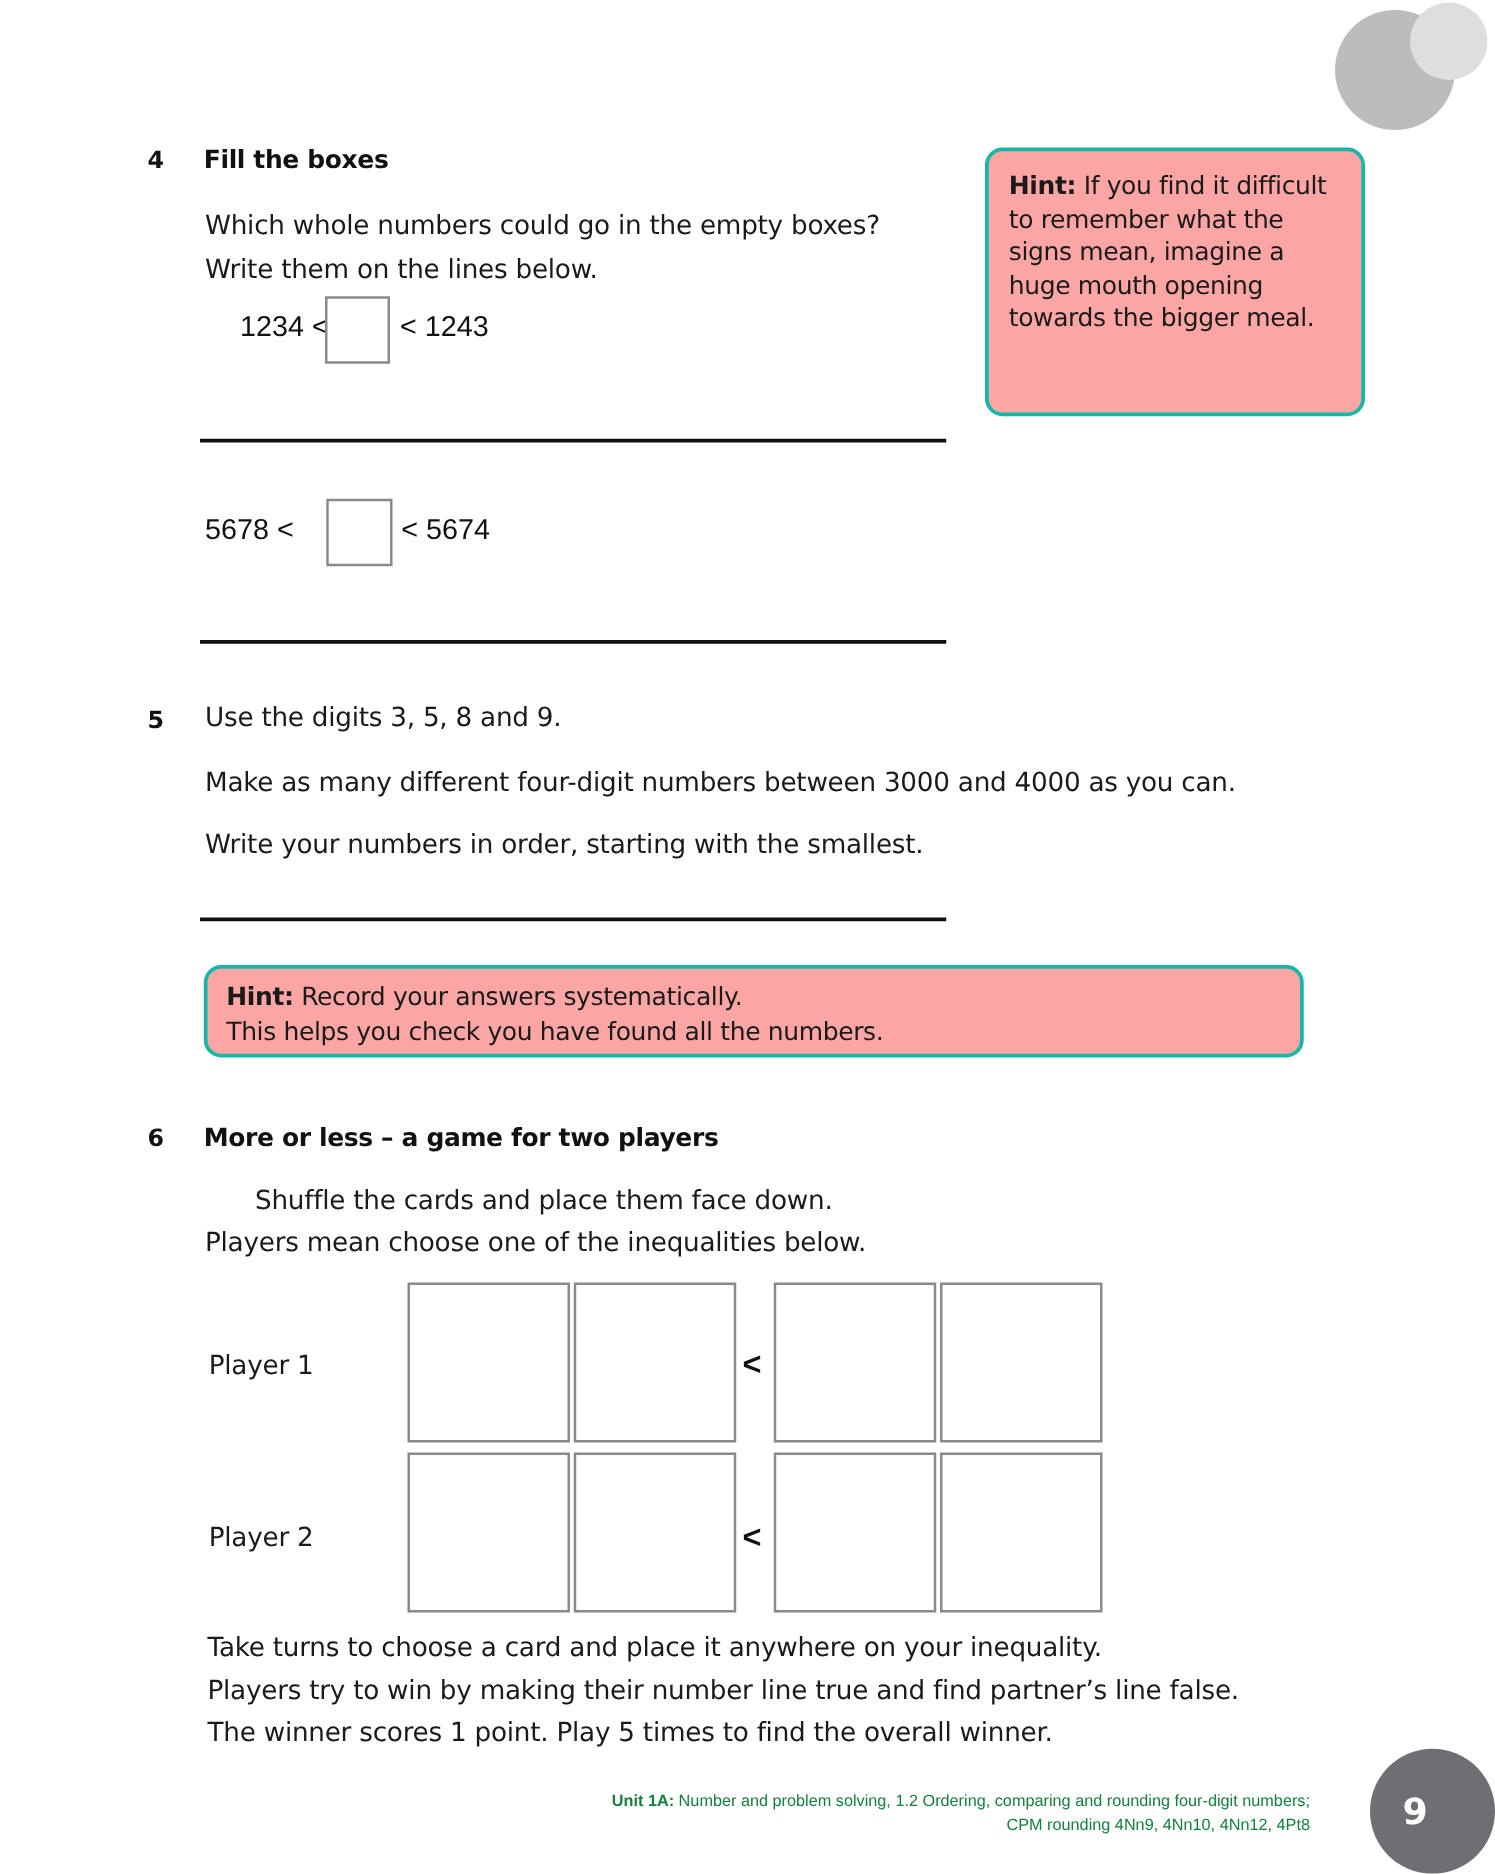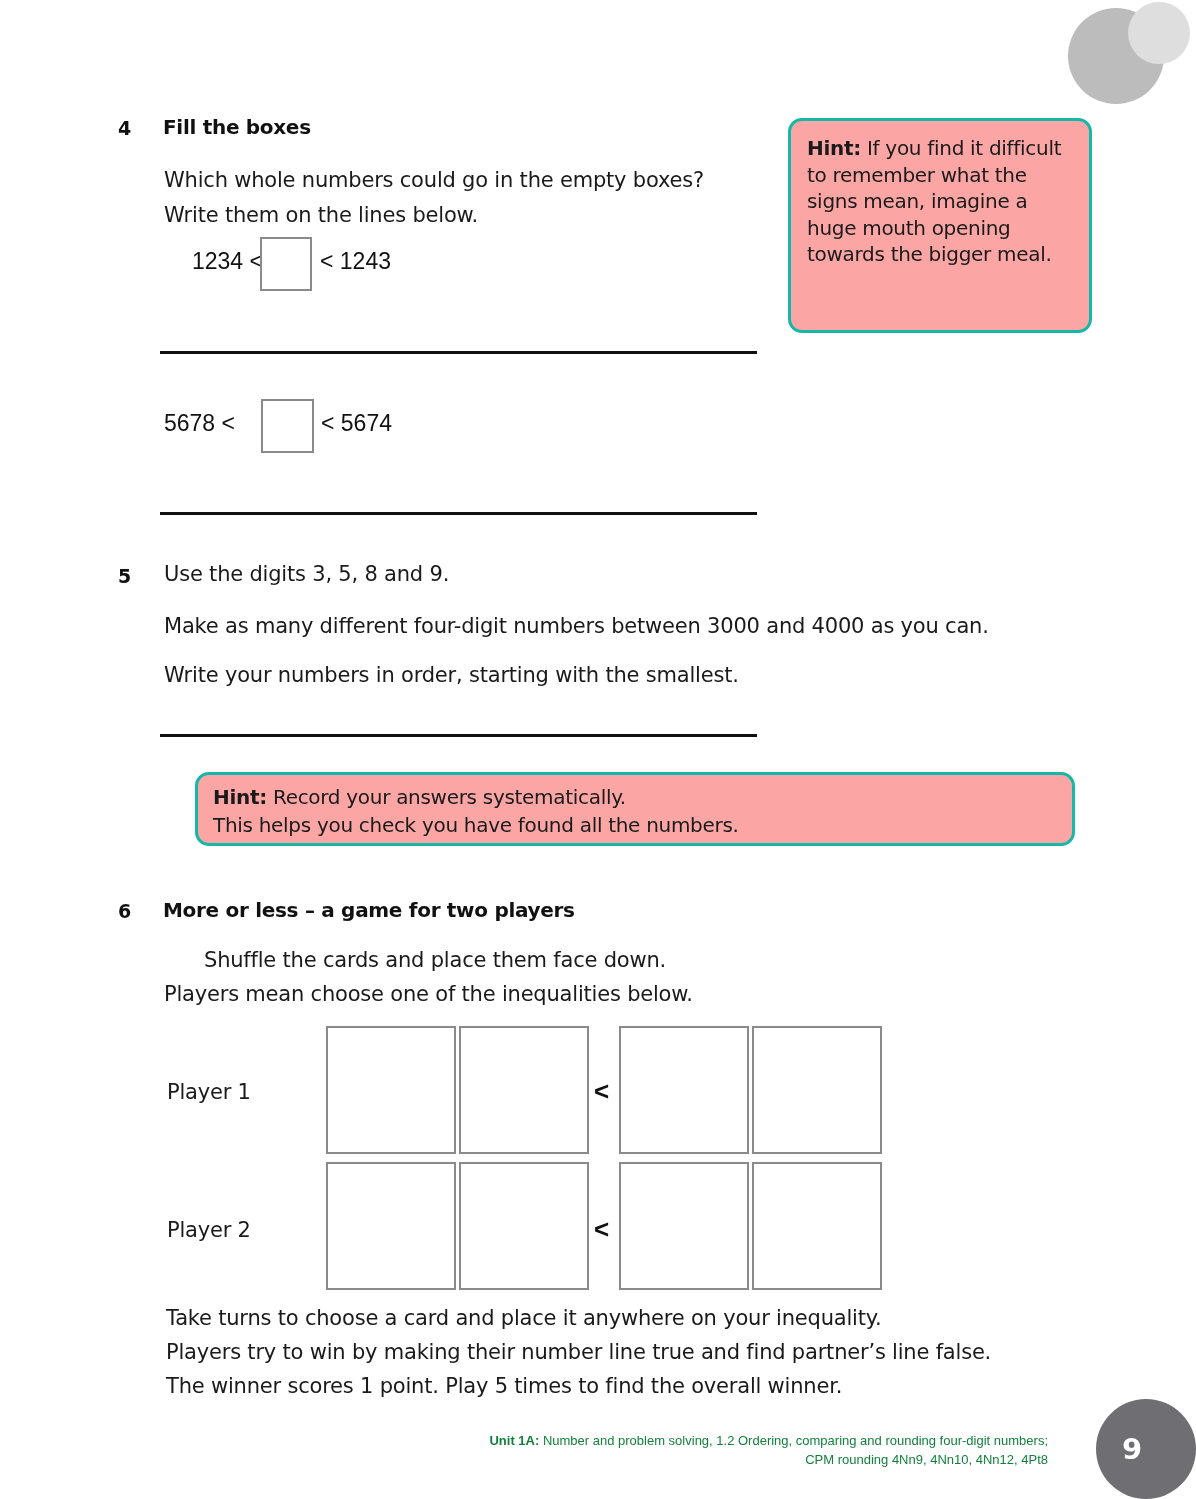--- a/index.html
+++ b/index.html
@@ -194,21 +194,21 @@
   </span>
 </div>
 
 <div class="qnum" style="left:118px; top:565px;">5</div>
 <div class="body-text" style="left:164px; top:562px;">Use the digits 3, 5, 8 and 9.</div>
 <div class="body-text" style="left:164px; top:614px;">Make as many different four-digit numbers between 3000 and 4000 as you can.</div>
 <div class="body-text" style="left:164px; top:663px;">Write your numbers in order, starting with the smallest.</div>
 
 <div class="answer-line" style="left:160px; top:734px; width:597px;"></div>
 
-<div class="hint-box" style="left:163px; top:772px; width:880px; height:74px; padding:9px 0 4px 15px;margin-left:32px;">
+<div class="hint-box" style="left:163px; top:772px; width:880px; height:74px; padding:9px 0 4px 15px;">
   <div class="hint-text" style="line-height:1.38;">
     <span class="hint-label">Hint:</span><span> Record your answers systematically.</span><br>
     <span>This helps you check you have found all the numbers.</span>
   </div>
 </div>
 
 <div class="qnum" style="left:118px; top:900px;">6</div>
 <div class="qtitle" style="left:163px; top:898px;">More or less – a game for two players</div>
 
 <div class="body-text" style="left:164px; top:948px;margin-left:40px;">Shuffle the cards and place them face down.</div>

